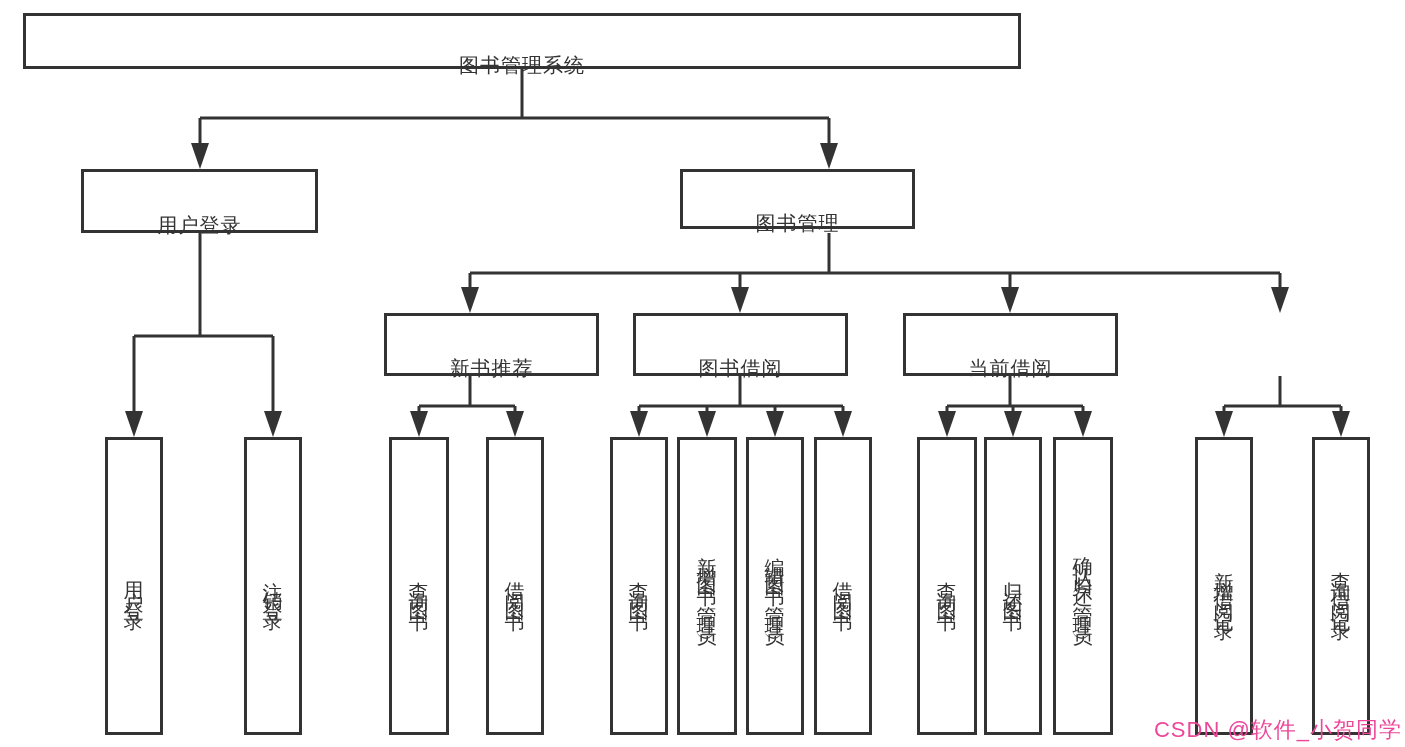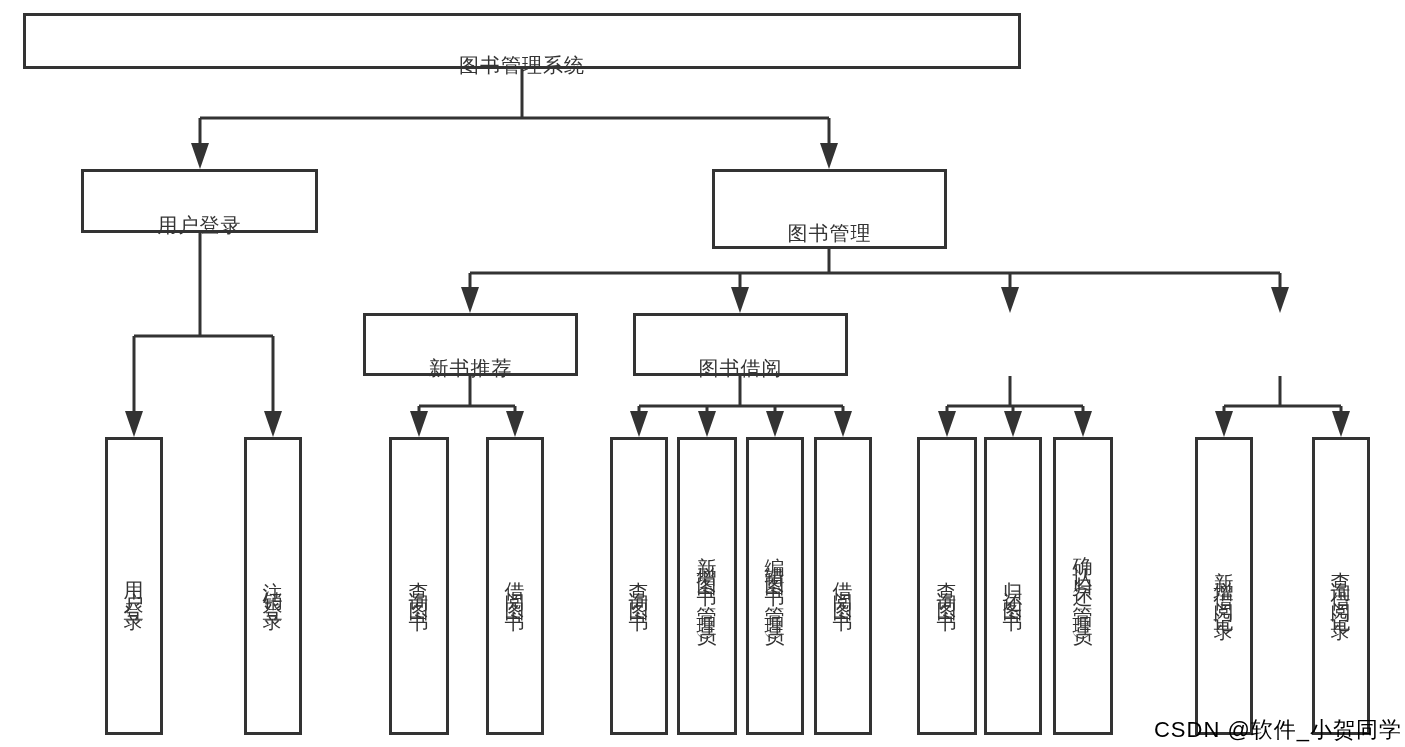--- a/index.html
+++ b/index.html
@@ -14,43 +14,43 @@
     color:#333333;z-index:2;
   }
   .hbox span{font-size:20px;letter-spacing:1px;white-space:nowrap;margin-top:48px;}
   .vbox span{
     writing-mode:vertical-rl;text-orientation:mixed;
     font-size:20px;letter-spacing:10px;line-height:1.1;white-space:nowrap;
   }
   
   .n-root{left:23px;top:13px;width:998px;height:56px;}
   .n-userlogin{left:81px;top:169px;width:237px;height:64px;}
-  .n-bookmgmt{left:712px;top:169px;width:235px;height:80px;}
+  .n-bookmgmt{left:680px;top:169px;width:235px;height:60px;}
   .n-l3{top:313px;width:215px;height:63px;}
-  .n-newbook{left:363px;}
+  .n-newbook{left:384px;}
   .n-bookborrow{left:633px;align-items:center;}
   .n-currentborrow{left:903px;}
   .n-borrowrecords{left:1173px;}
   .leaf{top:437px;height:298px;}
   .lf1{left:105px;width:58px;}
   .lf2{left:244px;width:58px;}
   .lf3{left:389px;width:60px;}
   .lf4{left:486px;width:58px;}
   .lf5{left:610px;width:58px;}
   .lf6{left:677px;width:60px;}
   .lf7{left:746px;width:58px;}
   .lf8{left:814px;width:58px;}
   .lf9{left:917px;width:60px;}
   .lf10{left:984px;width:58px;}
   .lf11{left:1053px;width:60px;}
   .lf12{left:1195px;width:58px;}
   .lf13{left:1312px;width:58px;}
   .watermark{
     position:absolute;right:3px;bottom:2px;z-index:3;
-    font-size:22px;color:#000000;letter-spacing:1px;white-space:nowrap;
+    font-size:22px;color:#ec4899;letter-spacing:1px;white-space:nowrap;
   }
 </style>
 </head>
 <body>
 
 <div class="canvas">
 
   <svg class="connectors" width="1405" height="747" viewBox="0 0 1405 747" fill="none" stroke="#333333" stroke-width="3">
 
     <path d="M522,69 V118"></path>
@@ -123,20 +123,23 @@
   <div class="box hbox n-bookmgmt">
     <span>图书管理</span>
   </div>
 
   <div class="box hbox n-l3 n-newbook">
     <span>新书推荐</span>
   </div>
   <div class="box hbox n-l3 n-bookborrow">
     <span>图书借阅</span>
   </div>
+  <div class="box hbox n-l3 n-currentborrow">
+    <span>当前借阅</span>
+  </div>
 
   <div class="box vbox leaf lf1">
     <span>用户登录</span>
   </div>
   <div class="box vbox leaf lf2">
     <span>注销登录</span>
   </div>
 
   <div class="box vbox leaf lf3">
     <span>查询图书</span>

